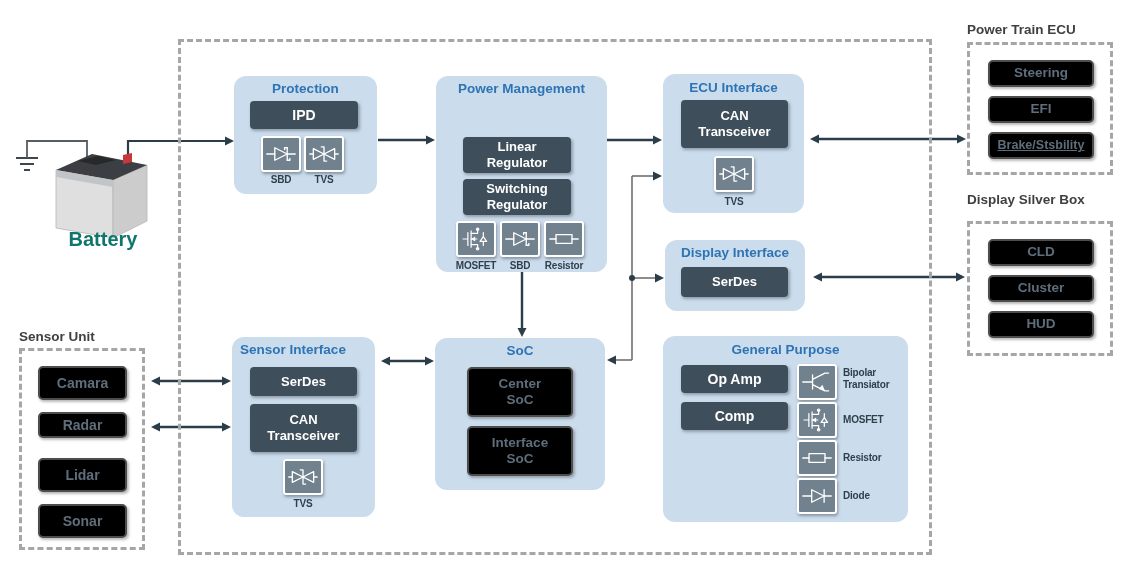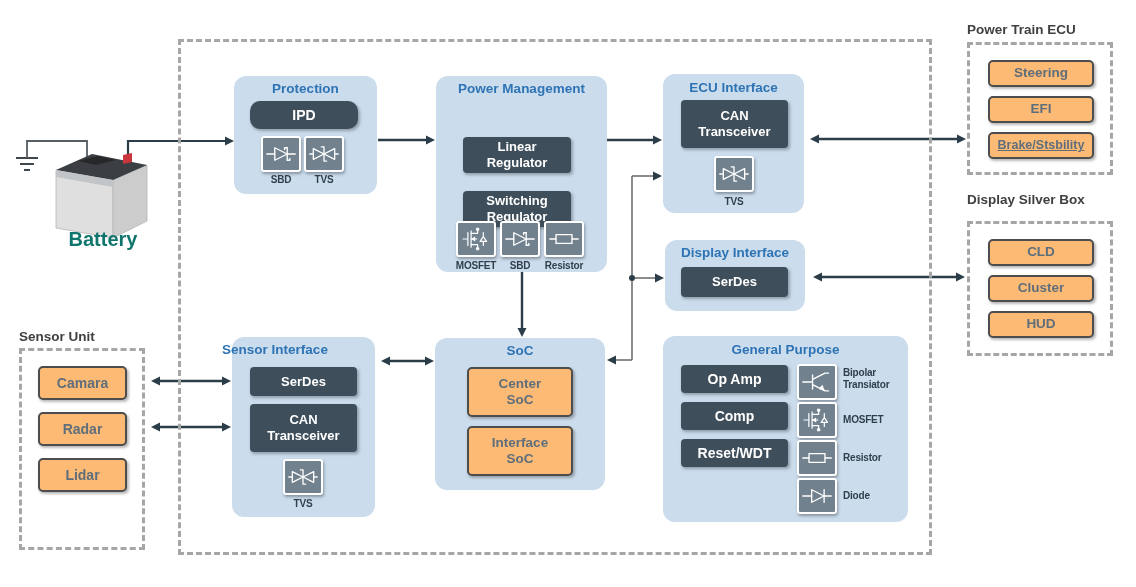--- a/index.html
+++ b/index.html
@@ -5,21 +5,21 @@
   html,body{margin:0;padding:0;background:#fff;}
   .canvas{position:relative;width:1136px;height:587px;background:#fff;overflow:hidden;
           font-family:"Liberation Sans", sans-serif;}
   .overlay{position:absolute;left:0;top:0;width:1136px;height:587px;pointer-events:none;}
   .main-dashed{position:absolute;left:178px;top:39px;width:754px;height:516px;border:3px dashed #a6a6a6;box-sizing:border-box;}
   .panel{position:absolute;background:#cbdcec;border-radius:12px;}
   .hdr{position:absolute;font-weight:bold;font-size:13.5px;color:#2e74b5;text-align:center;}
   .chip{position:absolute;background:#3e4e5a;border-radius:4px;color:#fff;font-weight:bold;font-size:13px;
         display:flex;align-items:center;justify-content:center;text-align:center;line-height:1.2;
         box-shadow:1.5px 2px 3px rgba(100,110,120,.55);padding:0 6px;box-sizing:border-box;}
-  .wbox{position:absolute;background:#fdba74;border:2px solid #4d4d4d;border-radius:5px;color:#5f6e7b;
+  .wbox{position:absolute;background:#000000;border:2px solid #4d4d4d;border-radius:5px;color:#5f6e7b;
         font-weight:bold;font-size:13.5px;display:flex;align-items:center;justify-content:center;
         box-shadow:1.5px 2px 2.5px rgba(60,60,60,.35);box-sizing:border-box;text-align:center;line-height:1.2;}
   .ext-box{position:absolute;border:3px dashed #a6a6a6;box-sizing:border-box;}
   .ext-title{position:absolute;font-weight:bold;font-size:13.5px;color:#404040;}
   .comp-icon{position:absolute;width:40px;height:36px;background:#71818e;border:2px solid #fff;border-radius:3px;
         box-shadow:1px 2px 3px rgba(70,80,90,.5);display:flex;align-items:center;justify-content:center;box-sizing:border-box;}
   .comp-icon svg{stroke:#fff;stroke-width:1.5;fill:none;stroke-linecap:round;stroke-linejoin:round;width:32px;height:26px;}
   .comp-icon svg .f{fill:#fff;stroke:none;}
   .icon-label{position:absolute;font-weight:bold;font-size:10px;color:#303f4b;text-align:center;letter-spacing:-0.2px;}
   .gp-label{position:absolute;font-weight:bold;font-size:10px;color:#303f4b;line-height:1.15;letter-spacing:-0.2px;}
@@ -88,21 +88,21 @@
       <circle cx="632" cy="278" r="3"></circle>
     </g>
   </svg>
 
   <div class="main-dashed"></div>
 
   <div class="battery-label" style="left:56px;top:228px;width:94px;">Battery</div>
 
   <div class="panel" style="left:234px;top:76px;width:143px;height:118px;"></div>
   <div class="hdr" style="left:234px;top:81px;width:143px;">Protection</div>
-  <div class="chip" style="left:250px;top:101px;width:108px;height:28px;font-size:14px;border-radius:10px;">IPD</div>
+  <div class="chip" style="left:250px;top:101px;width:108px;height:28px;font-size:14px;">IPD</div>
   <div class="comp-icon" style="left:261px;top:136px;">
     <svg viewBox="0 0 36 28">
         <path d="M2 14 H11 M25 14 H34"></path>
         <path d="M11 7 V21 L25 14 Z"></path>
         <path d="M25 7 V21"></path>
         <path d="M22 7 H25 M25 21 H28 M22 7 V9 M28 21 V19"></path>
       </svg>
   </div>
   <div class="comp-icon" style="left:304px;top:136px;">
     <svg viewBox="0 0 36 28">
@@ -110,21 +110,21 @@
         <path d="M6 8 V20 L18 14 Z M30 8 V20 L18 14 Z"></path>
         <path d="M18 6 V22 M15 6 H18 M18 22 H21"></path>
       </svg>
   </div>
   <div class="icon-label" style="left:261px;top:174px;width:40px;">SBD</div>
   <div class="icon-label" style="left:304px;top:174px;width:40px;">TVS</div>
 
   <div class="panel" style="left:436px;top:76px;width:171px;height:196px;"></div>
   <div class="hdr" style="left:436px;top:81px;width:171px;">Power Management</div>
   <div class="chip" style="left:463px;top:137px;width:108px;height:36px;">Linear Regulator</div>
-  <div class="chip" style="left:463px;top:179px;width:108px;height:36px;margin-top:12px;">Switching Regulator</div>
+  <div class="chip" style="left:463px;top:179px;width:108px;height:36px;">Switching Regulator</div>
   <div class="comp-icon" style="left:456px;top:221px;">
     <svg viewBox="0 0 36 32">
         <path d="M2 16 H8 M8 8 V24"></path>
         <path d="M12 6 V26"></path>
         <path d="M12 9 H20 V4 M12 23 H20 V28 M12 16 H19"></path>
         <circle cx="20" cy="4" r="1.5"></circle>
         <circle cx="20" cy="28" r="1.5"></circle>
         <polygon class="f" points="12,16 17,13 17,19"></polygon>
         <path d="M27 8 V13 M27 19 V24 M23 19 H31 L27 13 Z"></path>
       </svg>
@@ -160,21 +160,20 @@
   <div class="icon-label" style="left:714px;top:196px;width:40px;">TVS</div>
 
   <div class="panel" style="left:665px;top:240px;width:140px;height:71px;"></div>
   <div class="hdr" style="left:665px;top:245px;width:140px;">Display Interface</div>
   <div class="chip" style="left:681px;top:267px;width:107px;height:30px;">SerDes</div>
 
   <div class="panel" style="left:663px;top:336px;width:245px;height:186px;"></div>
   <div class="hdr" style="left:663px;top:342px;width:245px;">General Purpose</div>
   <div class="chip" style="left:681px;top:365px;width:107px;height:28px;font-size:14px;">Op Amp</div>
   <div class="chip" style="left:681px;top:402px;width:107px;height:28px;font-size:14px;">Comp</div>
-  <div class="chip" style="left:681px;top:439px;width:107px;height:28px;font-size:14px;">Reset/WDT</div>
   <div class="comp-icon" style="left:797px;top:364px;">
     <svg viewBox="0 0 36 28">
         <path d="M2 14 H13 M13 6 V22"></path>
         <path d="M13 11 L27 4 H31 M13 17 L27 24 H31"></path>
         <polygon class="f" points="27,24 20,22 24,17"></polygon>
       </svg>
   </div>
   <div class="comp-icon" style="left:797px;top:402px;">
     <svg viewBox="0 0 36 32">
         <path d="M2 16 H8 M8 8 V24"></path>
@@ -198,21 +197,21 @@
         <path d="M12 7 V21 L26 14 Z"></path>
         <path d="M26 7 V21"></path>
       </svg>
   </div>
   <div class="gp-label" style="left:843px;top:367px;width:58px;">Bipolar Transiator</div>
   <div class="gp-label" style="left:843px;top:414px;width:58px;">MOSFET</div>
   <div class="gp-label" style="left:843px;top:452px;width:58px;">Resistor</div>
   <div class="gp-label" style="left:843px;top:490px;width:58px;">Diode</div>
 
   <div class="panel" style="left:232px;top:337px;width:143px;height:180px;"></div>
-  <div class="hdr" style="left:214px;top:342px;width:122px;">Sensor Interface</div>
+  <div class="hdr" style="left:232px;top:342px;width:122px;">Sensor Interface</div>
   <div class="chip" style="left:250px;top:367px;width:107px;height:29px;">SerDes</div>
   <div class="chip" style="left:250px;top:404px;width:107px;height:48px;">CAN Transceiver</div>
   <div class="comp-icon" style="left:283px;top:459px;">
     <svg viewBox="0 0 36 28">
         <path d="M2 14 H6 M30 14 H34"></path>
         <path d="M6 8 V20 L18 14 Z M30 8 V20 L18 14 Z"></path>
         <path d="M18 6 V22 M15 6 H18 M18 22 H21"></path>
       </svg>
   </div>
   <div class="icon-label" style="left:283px;top:498px;width:40px;">TVS</div>
@@ -230,16 +229,17 @@
 
   <div class="ext-title" style="left:967px;top:192px;">Display Silver Box</div>
   <div class="ext-box" style="left:967px;top:221px;width:146px;height:135px;"></div>
   <div class="wbox" style="left:988px;top:275px;width:106px;height:27px;">Cluster</div>
   <div class="wbox" style="left:988px;top:239px;width:106px;height:27px;">CLD</div>
   <div class="wbox" style="left:988px;top:311px;width:106px;height:27px;">HUD</div>
 
   <div class="ext-title" style="left:19px;top:329px;">Sensor Unit</div>
   <div class="ext-box" style="left:19px;top:348px;width:126px;height:202px;"></div>
   <div class="wbox" style="left:38px;top:366px;width:89px;height:34px;font-size:14px;">Camara</div>
-  <div class="wbox" style="left:38px;top:412px;width:89px;height:34px;font-size:14px;">Radar</div>
+  <div class="wbox" style="left:38px;top:412px;width:89px;height:26px;font-size:14px;">Radar</div>
   <div class="wbox" style="left:38px;top:458px;width:89px;height:34px;font-size:14px;">Lidar</div>
+  <div class="wbox" style="left:38px;top:504px;width:89px;height:34px;font-size:14px;">Sonar</div>
 
 </div>
 
 </body></html>

